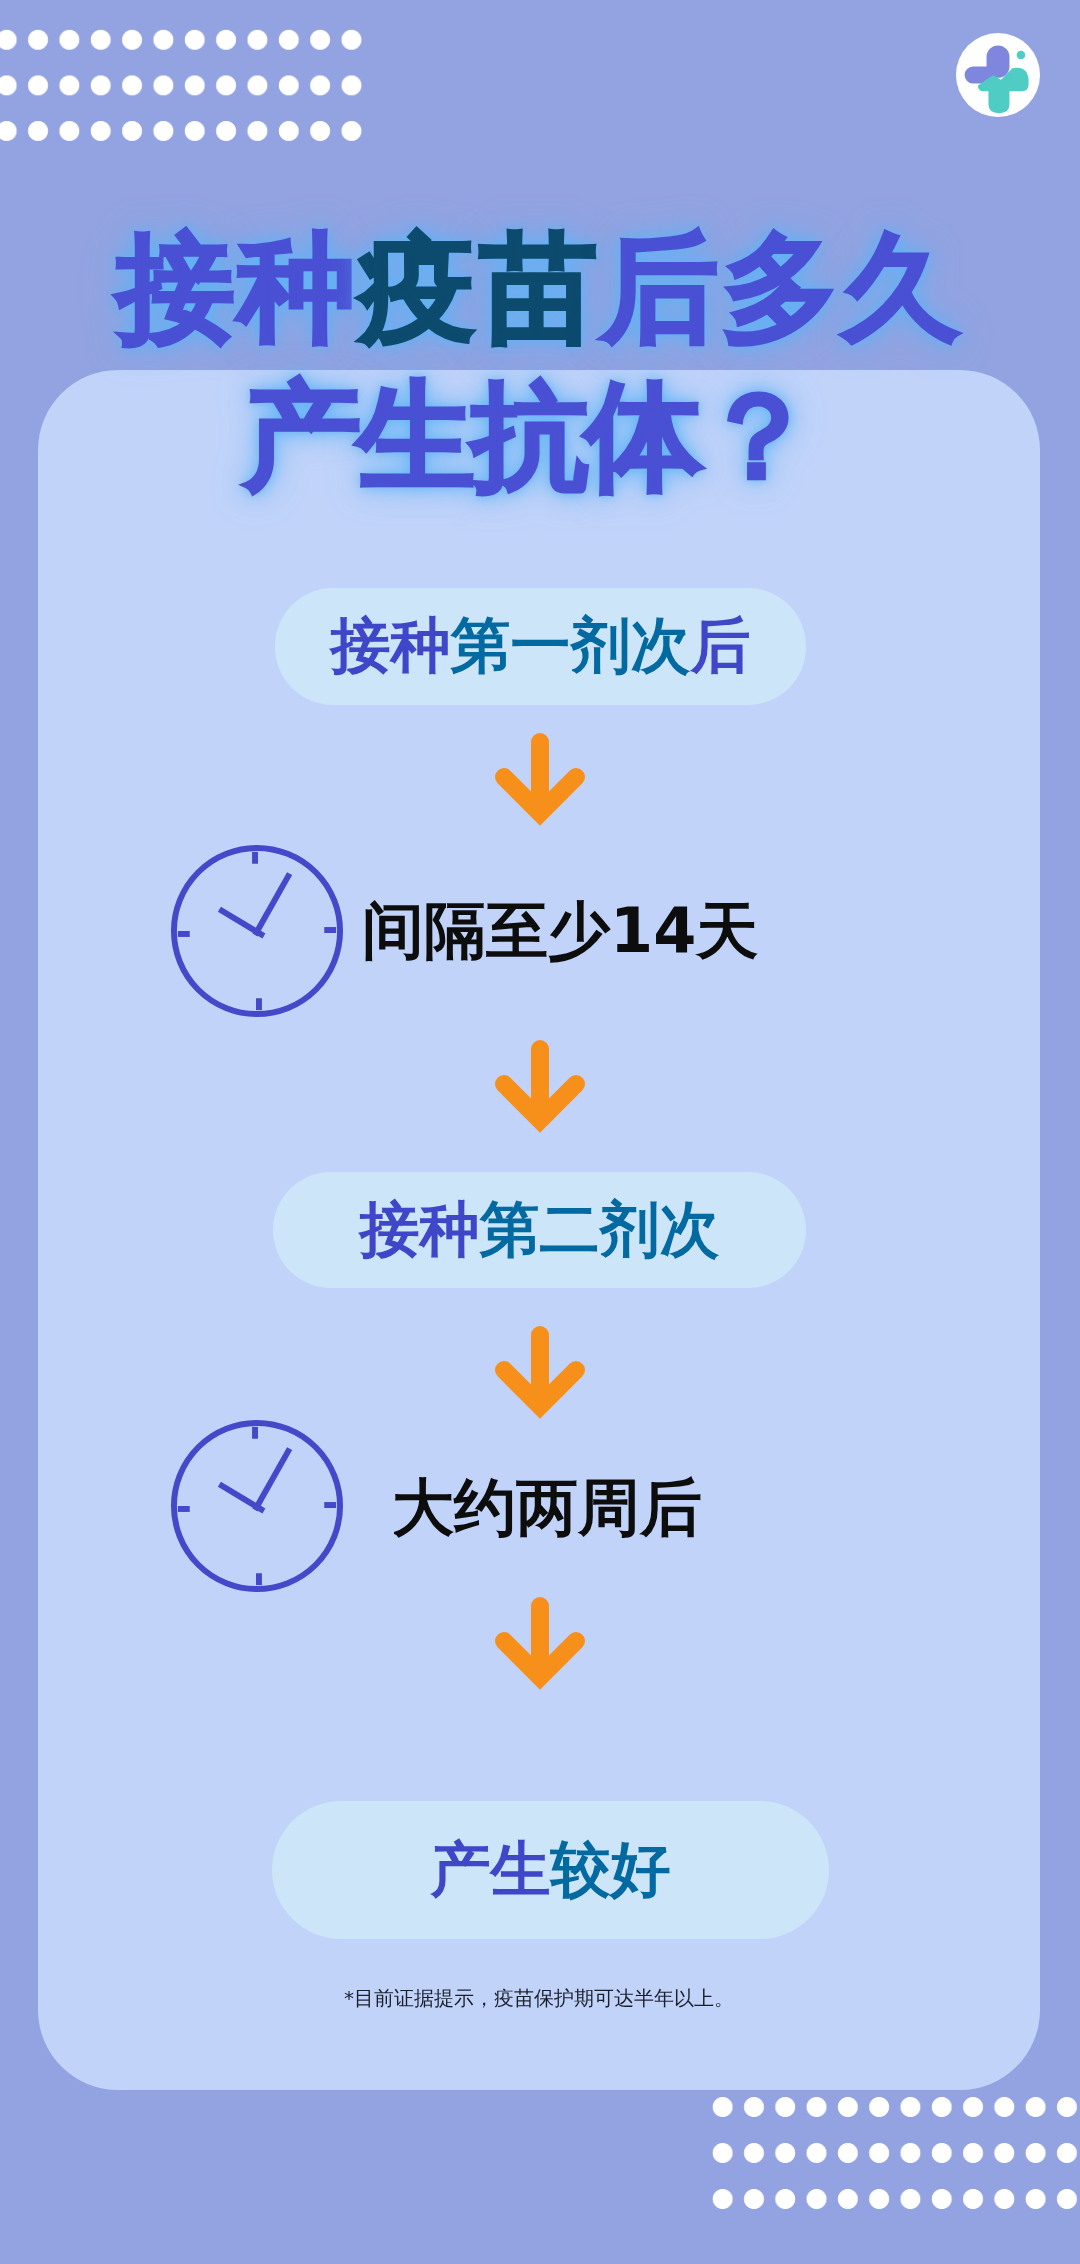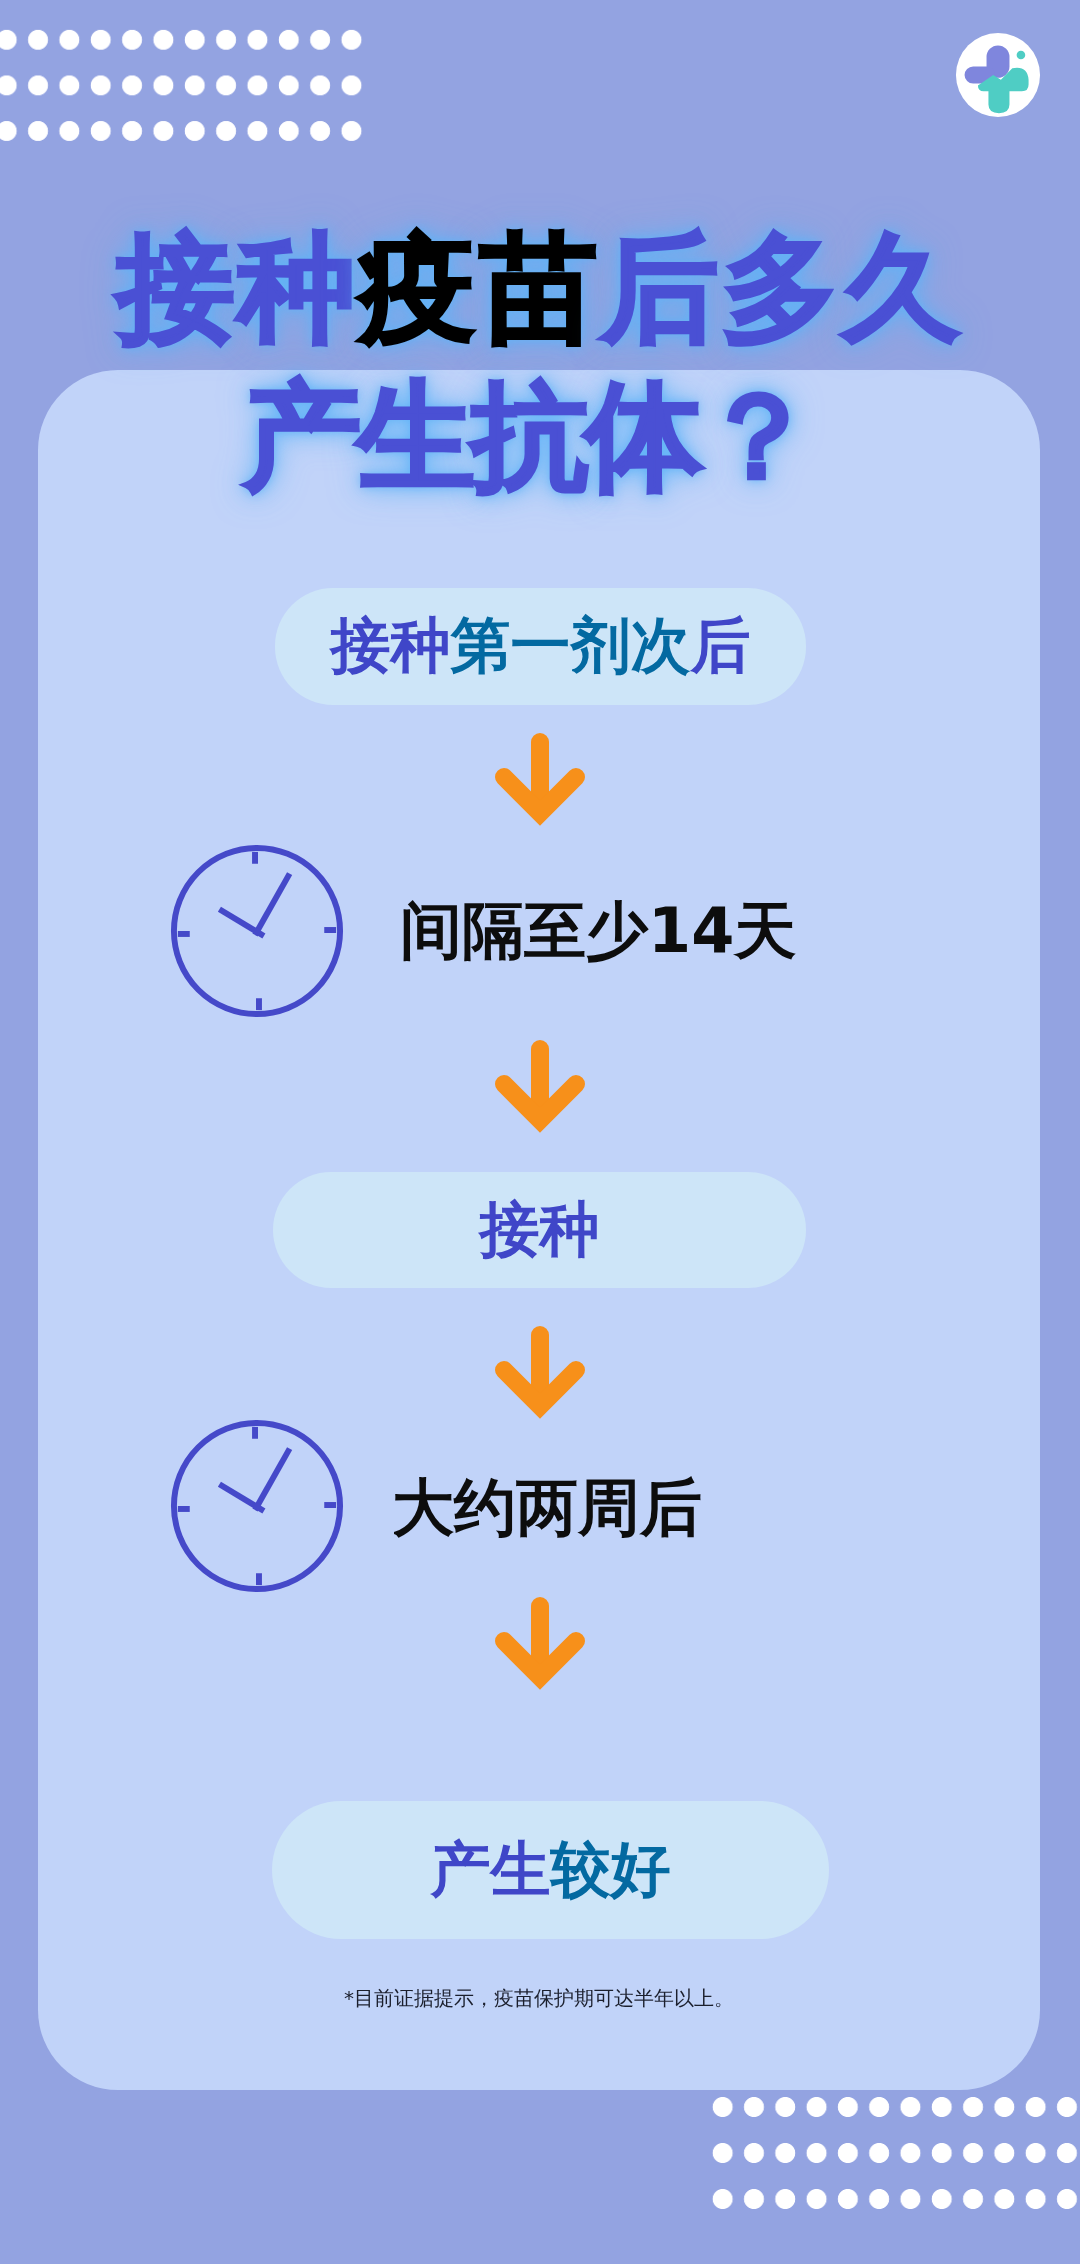--- a/index.html
+++ b/index.html
@@ -26,39 +26,39 @@
     }
     .title {
       left: 0; width: 1080px; text-align: center; z-index: 3;
       font-size: 118px; font-weight: 900; white-space: nowrap;
       -webkit-text-stroke: 3px currentColor;
       text-shadow: 0 0 10px #5fb3f7, 0 0 22px #5fb3f7, 0 0 34px rgba(95,179,247,0.6);
     }
     .title.l1 { top: 222px; height: 132px; line-height: 132px; letter-spacing: 3px; }
     .title.l2 { top: 370px; height: 132px; line-height: 132px; letter-spacing: -4px; padding-right: 24px; box-sizing: border-box; }
     .blue { color: #4a50d4; }
-    .yellow { color: #000000; }
+    .yellow { color: #0c4a6e; }
     .pill {
       background: #cde5f8; z-index: 2; display: flex; align-items: center; justify-content: center;
       font-size: 60px; font-weight: 700; white-space: nowrap;
     }
     .pill .blue { color: #3f46c8; }
     .pill .yellow { color: #0369a1; }
     .pill1 { left: 275px; top: 588px; width: 531px; height: 117px; border-radius: 58px; }
     .pill2 { left: 273px; top: 1172px; width: 533px; height: 116px; border-radius: 58px; }
     .pill3 { left: 272px; top: 1801px; width: 557px; height: 138px; border-radius: 92px; }
     .arrow { left: 495px; width: 90px; height: 96px; z-index: 2; }
     .clock { width: 178px; height: 178px; z-index: 2; }
     .clock1 { left: 168px; top: 842px; }
     .clock2 { left: 168px; top: 1417px; }
     .step-text {
       z-index: 2; font-size: 62px; font-weight: 700; color: #0d0d0d; white-space: nowrap;
       height: 80px; line-height: 80px;
     }
-    .t1 { left: 400px; top: 891px; }
+    .t1 { left: 362px; top: 891px; }
     .t2 { left: 392px; top: 1468px; }
     .footnote {
       left: 38px; width: 1002px; top: 1982px; text-align: center; z-index: 2;
       font-size: 20px; color: #1b1f2d; line-height: 32px;
     }
   </style>
 </head>
 <body>
 
 <div class="abs dots-tl"></div>
@@ -117,20 +117,21 @@
   <svg viewBox="0 0 90 96" width="90" height="96">
       <g stroke="#f7901a" stroke-width="18" fill="none" stroke-linecap="round" stroke-linejoin="miter">
         <line x1="45" y1="9" x2="45" y2="78"></line>
         <polyline points="9,44 45,80 81,44"></polyline>
       </g>
     </svg>
 </div>
 
 <div class="abs pill pill2">
   <span class="blue">接种</span>
+    <span class="yellow">第二剂次</span>
 </div>
 
 <div class="abs arrow" style="top:1326px">
   <svg viewBox="0 0 90 96" width="90" height="96">
       <g stroke="#f7901a" stroke-width="18" fill="none" stroke-linecap="round" stroke-linejoin="miter">
         <line x1="45" y1="9" x2="45" y2="78"></line>
         <polyline points="9,44 45,80 81,44"></polyline>
       </g>
     </svg>
 </div>

